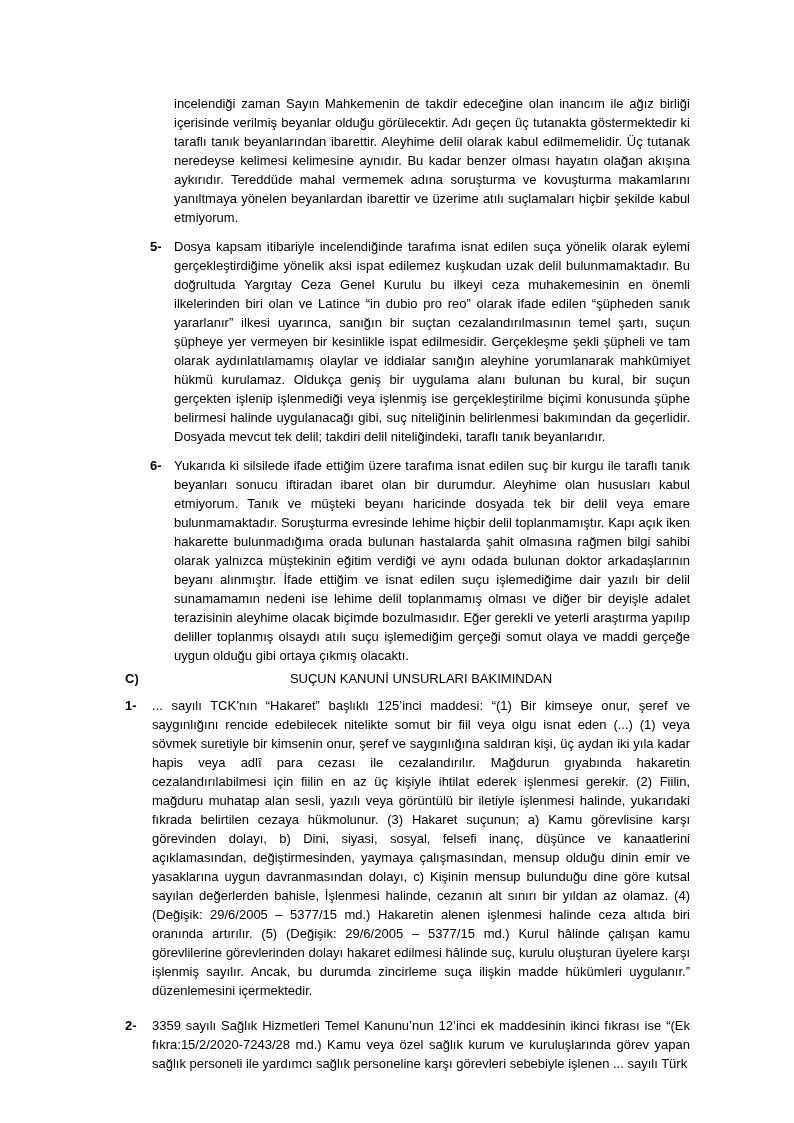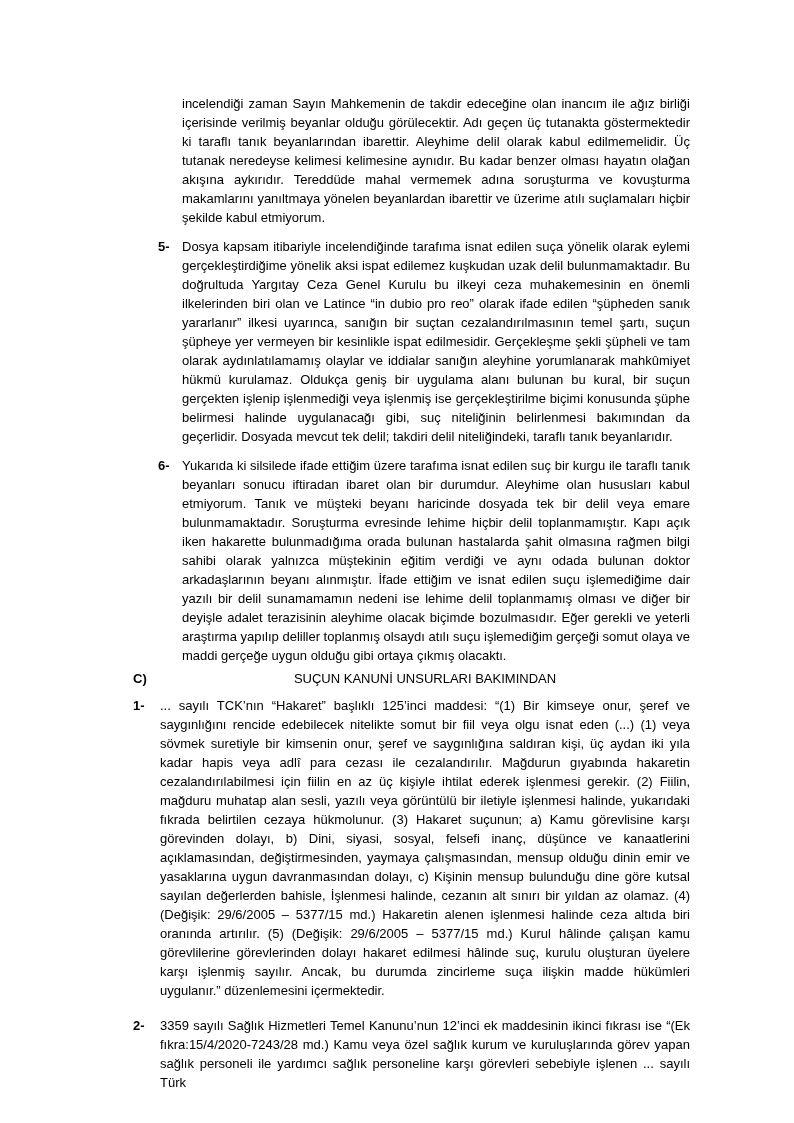--- a/index.html
+++ b/index.html
@@ -13,21 +13,21 @@
     overflow: hidden;
     font-family: "Liberation Sans", sans-serif;
     font-size: 13px;
     line-height: 19px;
     color: #000000;
   }
   .page {
     box-sizing: border-box;
     width: 794px;
     height: 1123px;
-    padding: 94px 104px 0 16px;
+    padding: 94px 104px 0 8px;
     background: #ffffff;
   }
   p { margin: 0; }
   .para-intro {
     margin: 0 0 10px 166px;
     text-align: justify;
   }
   .row {
     display: flex;
     align-items: flex-start;
@@ -76,16 +76,16 @@
     <p class="title">SUÇUN KANUNİ UNSURLARI BAKIMINDAN</p>
   </div>
 
   <div class="row outer mb16">
     <span class="marker">1-</span>
     <p class="text">... sayılı TCK’nın “Hakaret” başlıklı 125’inci maddesi: “(1) Bir kimseye onur, şeref ve saygınlığını rencide edebilecek nitelikte somut bir fiil veya olgu isnat eden (...) (1) veya sövmek suretiyle bir kimsenin onur, şeref ve saygınlığına saldıran kişi, üç aydan iki yıla kadar hapis veya adlî para cezası ile cezalandırılır. Mağdurun gıyabında hakaretin cezalandırılabilmesi için fiilin en az üç kişiyle ihtilat ederek işlenmesi gerekir. (2) Fiilin, mağduru muhatap alan sesli, yazılı veya görüntülü bir iletiyle işlenmesi halinde, yukarıdaki fıkrada belirtilen cezaya hükmolunur. (3) Hakaret suçunun; a) Kamu görevlisine karşı görevinden dolayı, b) Dini, siyasi, sosyal, felsefi inanç, düşünce ve kanaatlerini açıklamasından, değiştirmesinden, yaymaya çalışmasından, mensup olduğu dinin emir ve yasaklarına uygun davranmasından dolayı, c) Kişinin mensup bulunduğu dine göre kutsal sayılan değerlerden bahisle, İşlenmesi halinde, cezanın alt sınırı bir yıldan az olamaz. (4) (Değişik: 29/6/2005 – 5377/15 md.) Hakaretin alenen işlenmesi halinde ceza altıda biri oranında artırılır. (5) (Değişik: 29/6/2005 – 5377/15 md.) Kurul hâlinde çalışan kamu görevlilerine görevlerinden dolayı hakaret edilmesi hâlinde suç, kurulu oluşturan üyelere karşı işlenmiş sayılır. Ancak, bu durumda zincirleme suça ilişkin madde hükümleri uygulanır.” düzenlemesini içermektedir.</p>
   </div>
 
   <div class="row outer">
     <span class="marker">2-</span>
-    <p class="text">3359 sayılı Sağlık Hizmetleri Temel Kanunu’nun 12’inci ek maddesinin ikinci fıkrası ise “(Ek fıkra:15/4/2020-7243/28 md.) Kamu veya özel sağlık kurum ve kuruluşlarında görev yapan sağlık personeli ile yardımcı sağlık personeline karşı görevleri sebebiyle işlenen ... sayılı Türk</p>
+    <p class="text">3359 sayılı Sağlık Hizmetleri Temel Kanunu’nun 12’inci ek maddesinin ikinci fıkrası ise “(Ek fıkra:15/2/2020-7243/28 md.) Kamu veya özel sağlık kurum ve kuruluşlarında görev yapan sağlık personeli ile yardımcı sağlık personeline karşı görevleri sebebiyle işlenen ... sayılı Türk</p>
   </div>
 
 </div>
 
 </body></html>

